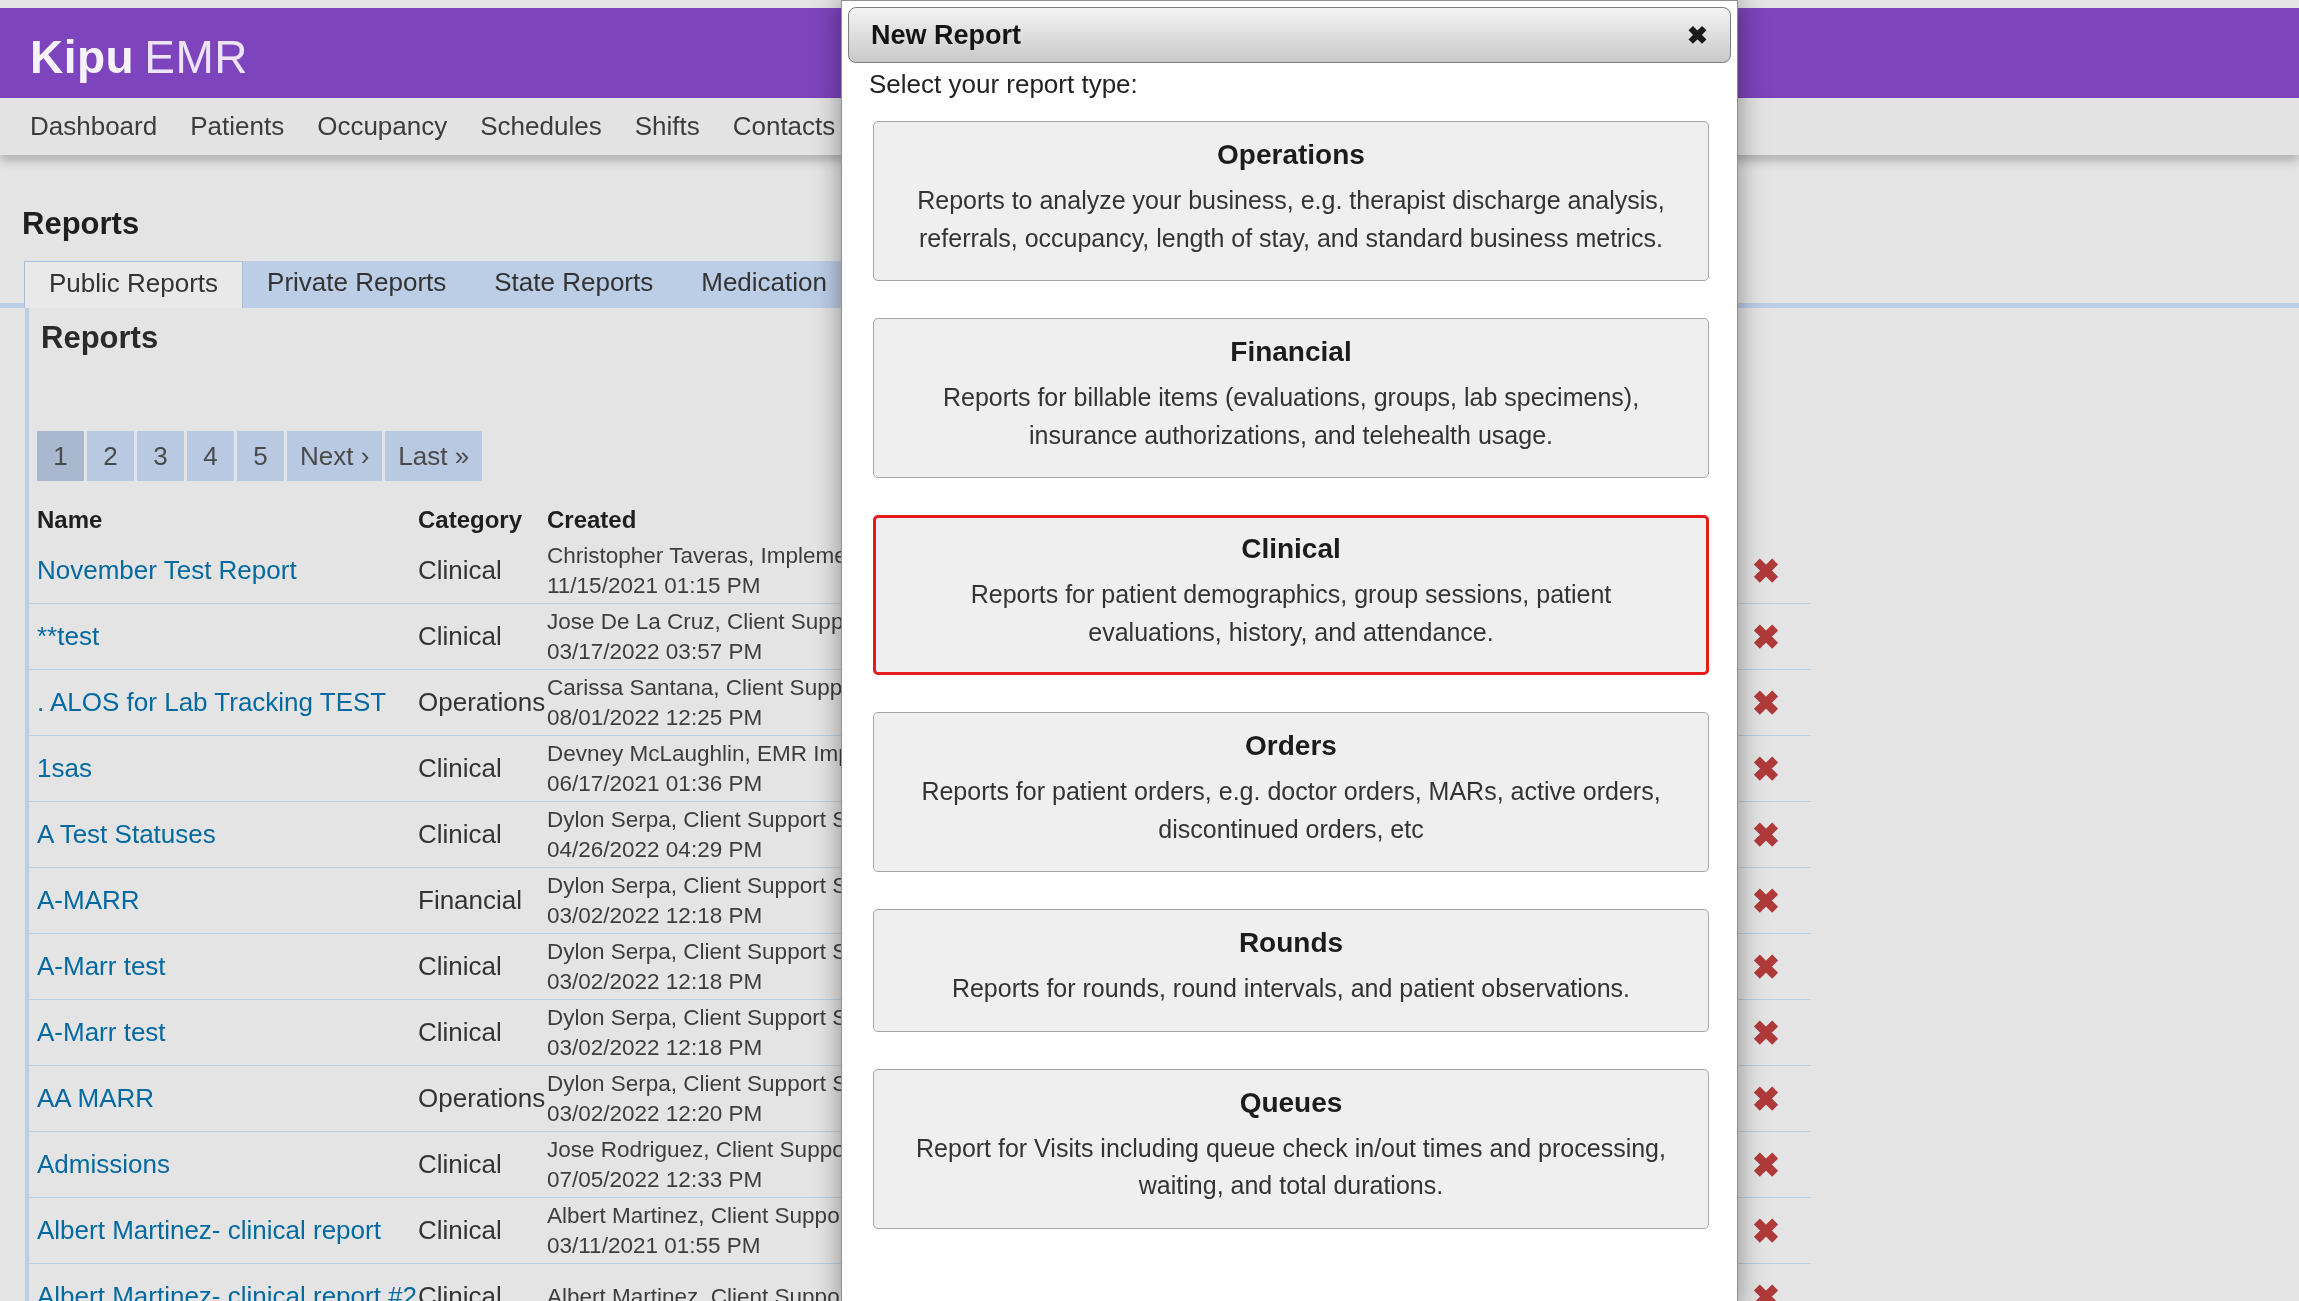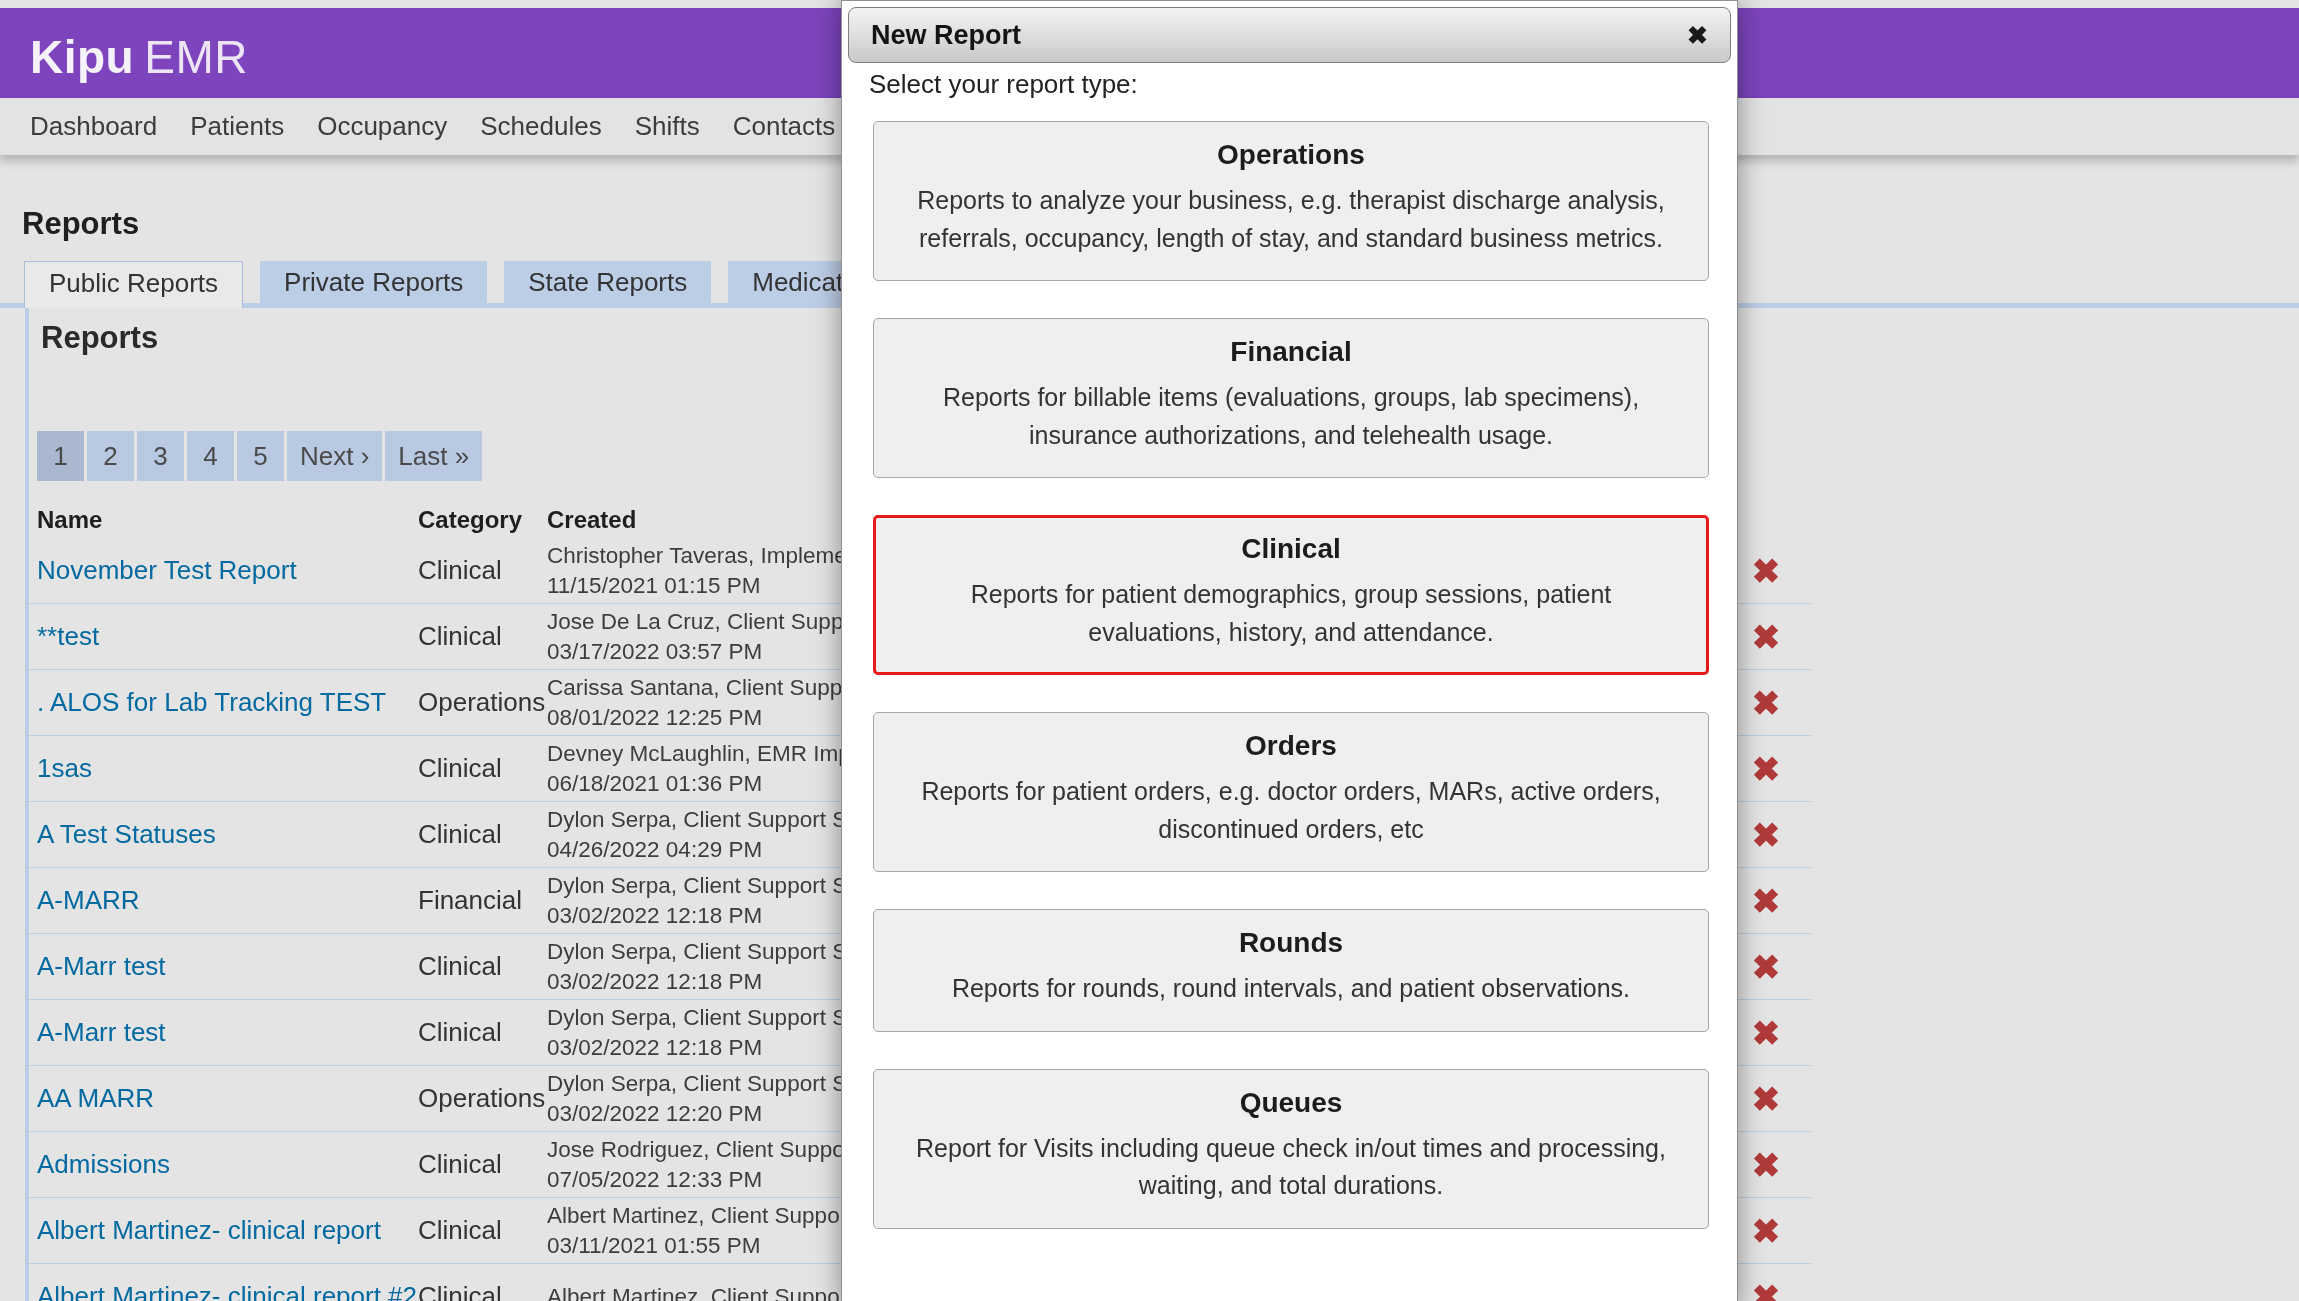--- a/index.html
+++ b/index.html
@@ -20,21 +20,21 @@
   .mainnav { position:absolute; left:0; top:98px; width:100%; height:57px; background:#e3e3e3;
              display:flex; align-items:center; padding-left:30px; gap:33px;
              box-shadow:0 6px 9px rgba(0,0,0,.22); z-index:2; }
   .nav-item { font-size:26px; color:#3c3c3c; cursor:pointer; white-space:nowrap; }
 
   
   .page-title { position:absolute; left:22px; top:206px; font-size:31px; font-weight:bold; color:#1f1f1f; }
 
   
   .tab-underline { position:absolute; left:0; top:303px; width:100%; height:5px; background:#bccde6; z-index:1; }
-  .tabs { position:absolute; left:24px; top:261px; display:flex; gap:17px; align-items:flex-start; z-index:3; }
+  .tabs { position:absolute; left:24px; top:261px; display:flex; align-items:flex-start; z-index:3; }
   .tab { height:42px; line-height:42px; padding:0 24px; font-size:26px; color:#333;
          background:#bccde6; cursor:pointer; white-space:nowrap; }
   .tab.active { background:#e9e9e9; border:1px solid #a9bedc; border-bottom:none; height:47px; line-height:42px; }
 
   
   .panel-border { position:absolute; left:25px; top:308px; bottom:0; width:4px; background:#bccde6; }
   .panel-title { position:absolute; left:41px; top:320px; font-size:31px; font-weight:bold; color:#2a2a2a; }
 
   
   .pagination { position:absolute; left:37px; top:431px; display:flex; gap:3px; }
@@ -149,21 +149,21 @@
       <div class="r-by">Carissa Santana, Client Support</div>
       <div class="r-at">08/01/2022 12:25 PM</div>
     </div>
     <div class="r-del">✖</div>
   </div>
       <div class="row">
     <div class="r-name">1sas</div>
     <div class="r-cat">Clinical</div>
     <div class="r-created">
       <div class="r-by">Devney McLaughlin, EMR Implen</div>
-      <div class="r-at">06/18/2021 01:36 PM</div>
+      <div class="r-at">06/17/2021 01:36 PM</div>
     </div>
     <div class="r-del">✖</div>
   </div>
       <div class="row">
     <div class="r-name">A Test Statuses</div>
     <div class="r-cat">Clinical</div>
     <div class="r-created">
       <div class="r-by">Dylon Serpa, Client Support Spec</div>
       <div class="r-at">04/26/2022 04:29 PM</div>
     </div>

